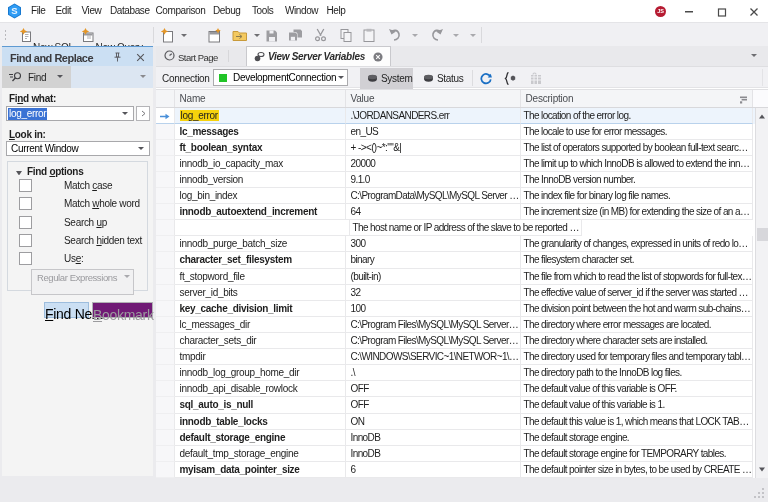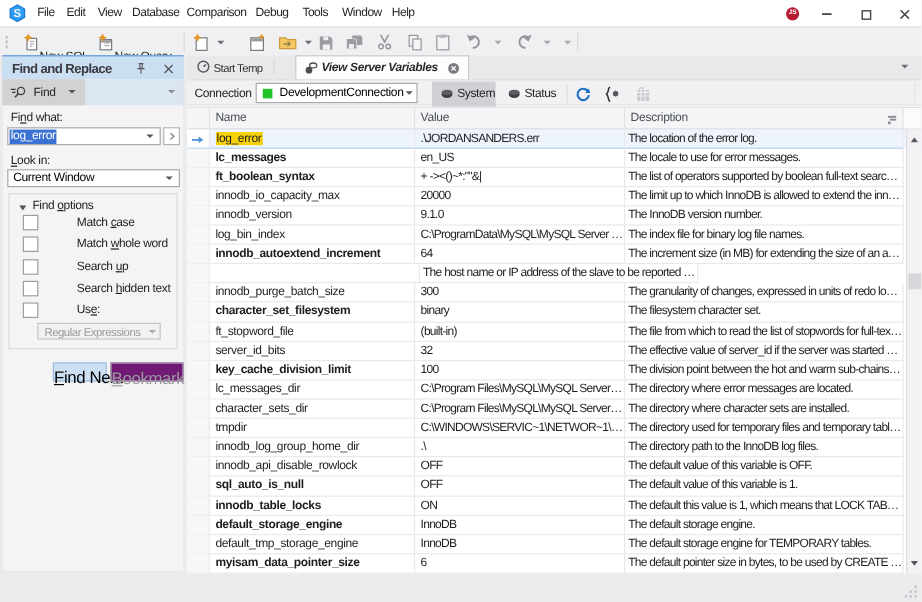--- a/index.html
+++ b/index.html
@@ -18,21 +18,21 @@
 #content { position:absolute; left:0; top:46px; width:768px; height:456px; background:#ebebee; }
 
 
 #panel { position:absolute; left:2px; top:0; width:151px; height:430px; background:#f4f4f4; border:1px solid #cfd2d6; border-top:none; font-size:10px; letter-spacing:-0.3px; }
 #phead { position:absolute; left:-1px; top:0; width:151px; height:20px; background:#cbdff3; border-top:1px solid #5e9ad2; }
 #phead .t { position:absolute; left:8px; top:5px; font-size:11px; font-weight:bold; letter-spacing:-0.5px; color:#3a3a3e; }
 #findrow { position:absolute; left:-1px; top:20px; width:151px; height:22px; background:#dce6f2; }
 #findbtn { position:absolute; left:0; top:0; width:69px; height:22px; background:#d2d2d2; color:#1f1f1f; }
 #findbtn .t { position:absolute; left:26px; top:6px; }
 #pbody { position:absolute; left:-1px; top:42px; width:151px; height:388px; background:#f4f4f4; }
-.lbl { position:absolute; color:#1e1e1e; white-space:nowrap; }
+.lbl { position:absolute; color:#1e1e1e; white-space:nowrap;font-weight:bold; }
 .input { position:absolute; background:#fff; border:1px solid #a8a8ab; }
 #groupbox { position:absolute; left:5px; top:73px; width:141px; height:130px; border:1px solid #d4d9df; }
 .cb { position:absolute; left:11px; width:13px; height:13px; background:#fff; border:1px solid #9d9da0; }
 .cblbl { position:absolute; left:28px; color:#1e1e1e; white-space:nowrap;padding-left:28px; }
 .btn { position:absolute; font-size:14px; letter-spacing:-0.3px; text-align:center; white-space:nowrap; }
 u { text-decoration:underline; }
 
 
 #main { position:absolute; left:156px; top:0; width:612px; height:456px; background:#fff; }
 #tabstrip { position:absolute; left:0; top:0; width:612px; height:20px; background:#e9e9ec; font-size:10px; letter-spacing:-0.3px; }
@@ -207,38 +207,38 @@
         <div class="cb" style="top:17px"></div>
           <span class="cblbl" style="top:18px">Match <u>c</u>ase</span>
         <div class="cb" style="top:35px"></div>
           <span class="cblbl" style="top:36px">Match <u>w</u>hole word</span>
         <div class="cb" style="top:54px"></div>
           <span class="cblbl" style="top:55px">Search <u>u</u>p</span>
         <div class="cb" style="top:72px"></div>
           <span class="cblbl" style="top:73px">Search <u>h</u>idden text</span>
         <div class="cb" style="top:90px"></div>
           <span class="cblbl" style="top:91px">Us<u>e</u>:</span>
-        <div class="input" style="left:23px; top:107px; width:103px; height:14px; background:#f1f1f2; border-color:#c6c6c9">
+        <div class="input" style="left:23px; top:107px; width:103px; height:26px; background:#f1f1f2; border-color:#c6c6c9">
           <span style="position:absolute; left:5px; top:1.5px; color:#9a9a9e; font-size:9.5px; letter-spacing:-0.4px">Regular Expressions</span>
           <div class="ddarrow" style="left:92px; top:5px; border-top-color:#a9a9ad"></div>
         </div>
       </div>
       <div class="btn" style="left:42px; top:214px; width:45px; height:16px; background:#cbdff3; border:1px solid #9dbddd; padding-top:2.5px"><u>F</u>ind Next</div>
       <div class="btn" style="left:90px; top:214px; width:61px; height:16px; background:#701a75; border:1px solid #b1b1b4; color:#9b9b9e; padding-top:4px"><u>B</u>ookmark All</div>
     </div>
   </div>
 
   <div id="main">
     <div id="tabstrip">
       <div class="tab" id="tab1">
         <svg width="11" height="11" viewBox="0 0 11 11" style="position:absolute;left:6px;top:4px">
           <circle cx="5.5" cy="5.5" r="4.5" fill="none" stroke="#5a5a5e" stroke-width="1.2"></circle>
           <path d="M5.5 5.5 L7.8 3.8" stroke="#5a5a5e" stroke-width="1.2"></path>
         </svg>
-        <span style="position:absolute;left:20px;top:5.5px;font-size:9.5px;letter-spacing:-0.5px">Start Temp</span>
+        <span style="position:absolute;left:20px;top:5.5px;font-size:9.5px;letter-spacing:-0.5px">Start Page</span>
       </div>
       <div style="position:absolute;left:72px;top:4px;width:1px;height:12px;background:#d7d7da"></div>
       <div class="tab" id="tab2">
         <svg width="11" height="11" viewBox="0 0 11 11" style="position:absolute;left:7px;top:4px">
           <circle cx="3.5" cy="7.5" r="2.8" fill="#4e4e52"></circle>
           <ellipse cx="7" cy="3.5" rx="3" ry="2" fill="none" stroke="#4e4e52" stroke-width="1.1"></ellipse>
         </svg>
         <span style="position:absolute;left:21px;top:4px">View Server Variables</span>
         <svg width="10" height="10" viewBox="0 0 11 11" style="position:absolute;left:126px;top:5px">
           <circle cx="5.5" cy="5.5" r="5" fill="#7b7b80"></circle>

